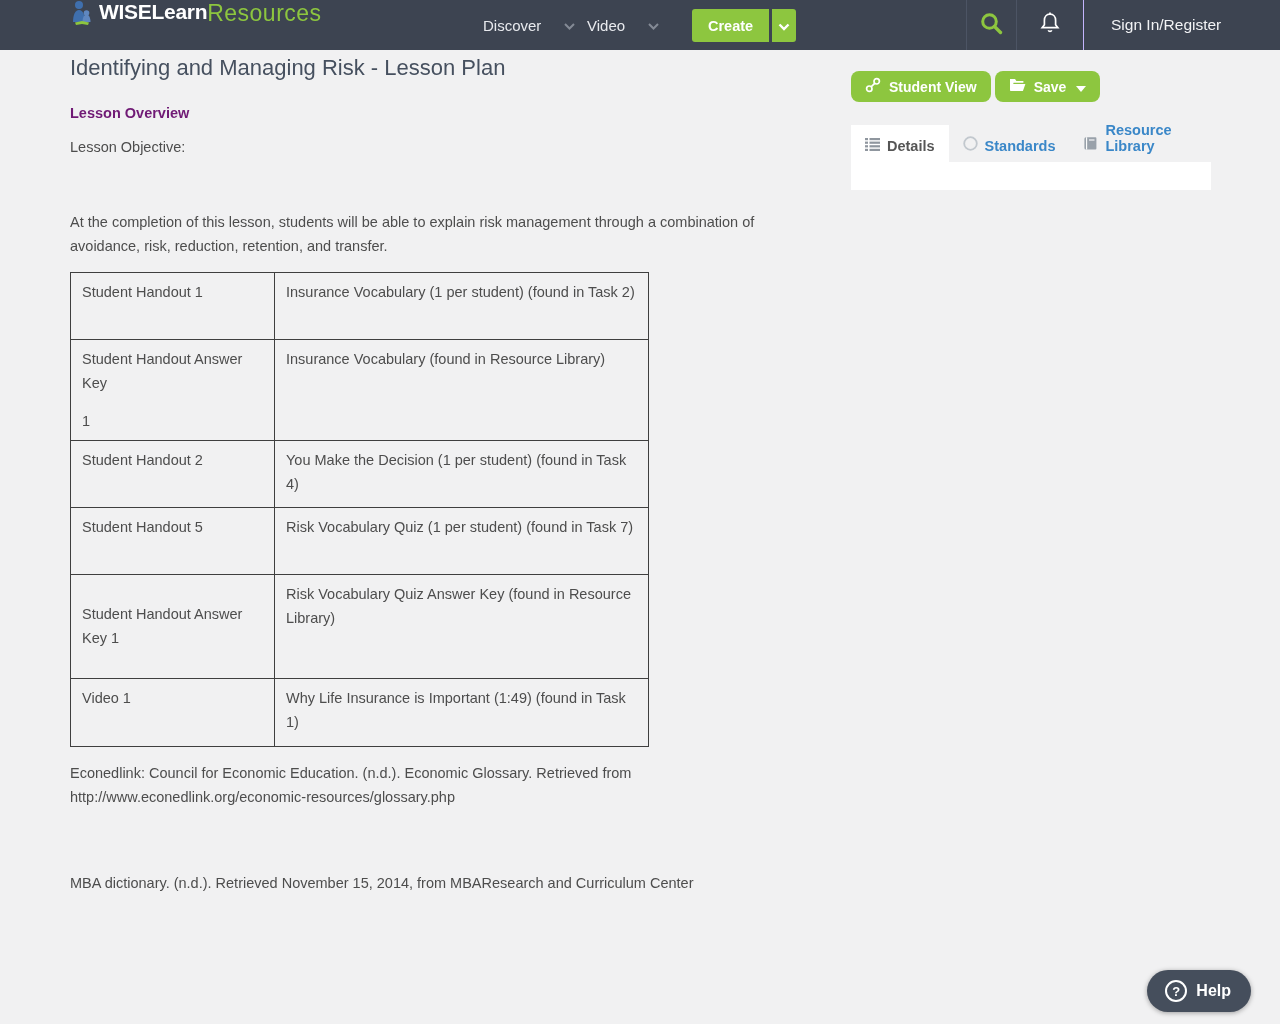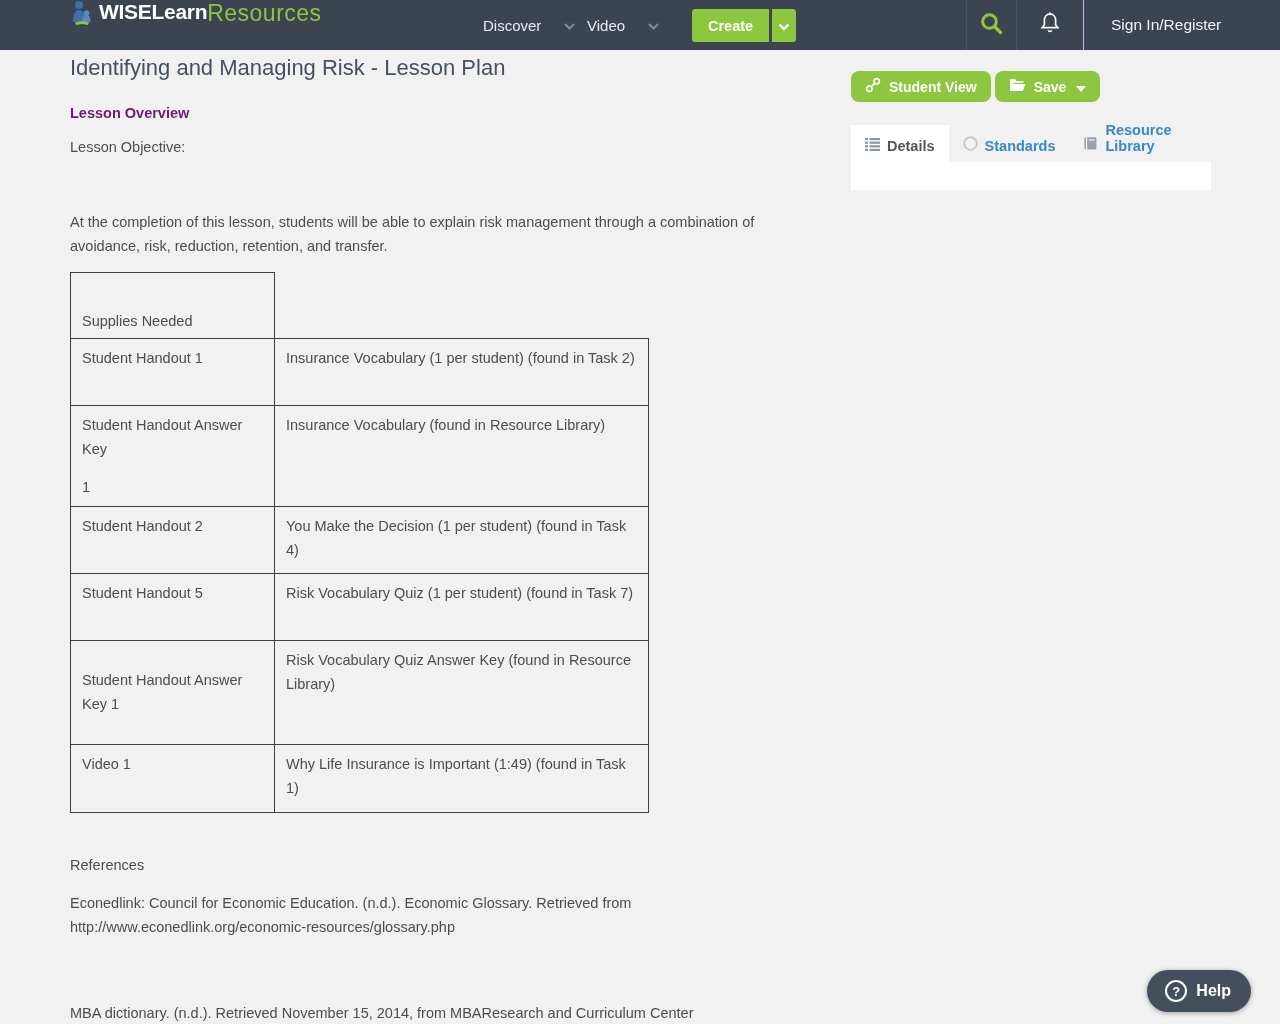--- a/index.html
+++ b/index.html
@@ -138,24 +138,20 @@
   <div class="objective-label">Lesson Objective:</div>
   <div class="objective-text">At the completion of this lesson, students will be able to explain risk management through a combination of avoidance, risk, reduction, retention, and transfer.</div>
 
   <table class="supplies-table">
     <colgroup>
         <col style="width:204px">
         <col style="width:374px">
       </colgroup>
     <tbody>
       <tr>
-        <td class="th-cell">Supplies Needed</td>
-        <td class="no-border"></td>
-      </tr>
-      <tr>
         <td class="h67">Student Handout 1</td>
         <td>Insurance Vocabulary (1 per student) (found in Task 2)</td>
       </tr>
       <tr>
         <td class="h67">
           <p>Student Handout Answer Key</p>
           <p class="cell-p2">1</p>
         </td>
         <td>Insurance Vocabulary (found in Resource Library)</td>
       </tr>
@@ -171,21 +167,20 @@
         <td class="h104 pad-mid">Student Handout Answer Key 1</td>
         <td>Risk Vocabulary Quiz Answer Key (found in Resource Library)</td>
       </tr>
       <tr>
         <td class="h68">Video 1</td>
         <td>Why Life Insurance is Important (1:49) (found in Task 1)</td>
       </tr>
     </tbody>
   </table>
 
-  <div class="references-heading">References</div>
   <div class="reference-entry-1">Econedlink: Council for Economic Education. (n.d.). Economic Glossary. Retrieved from http://www.econedlink.org/economic-resources/glossary.php</div>
   <div class="reference-entry-2">MBA dictionary. (n.d.). Retrieved November 15, 2014, from MBAResearch and Curriculum Center</div>
 </div>
 
 <div class="panel-right">
   <div class="action-row">
     <div class="btn-green">
       <span>
         <svg width="16" height="16" viewBox="0 0 16 16" fill="none" stroke="#ffffff" stroke-width="1.7">
           <circle cx="4.3" cy="11.7" r="2.7"></circle>

